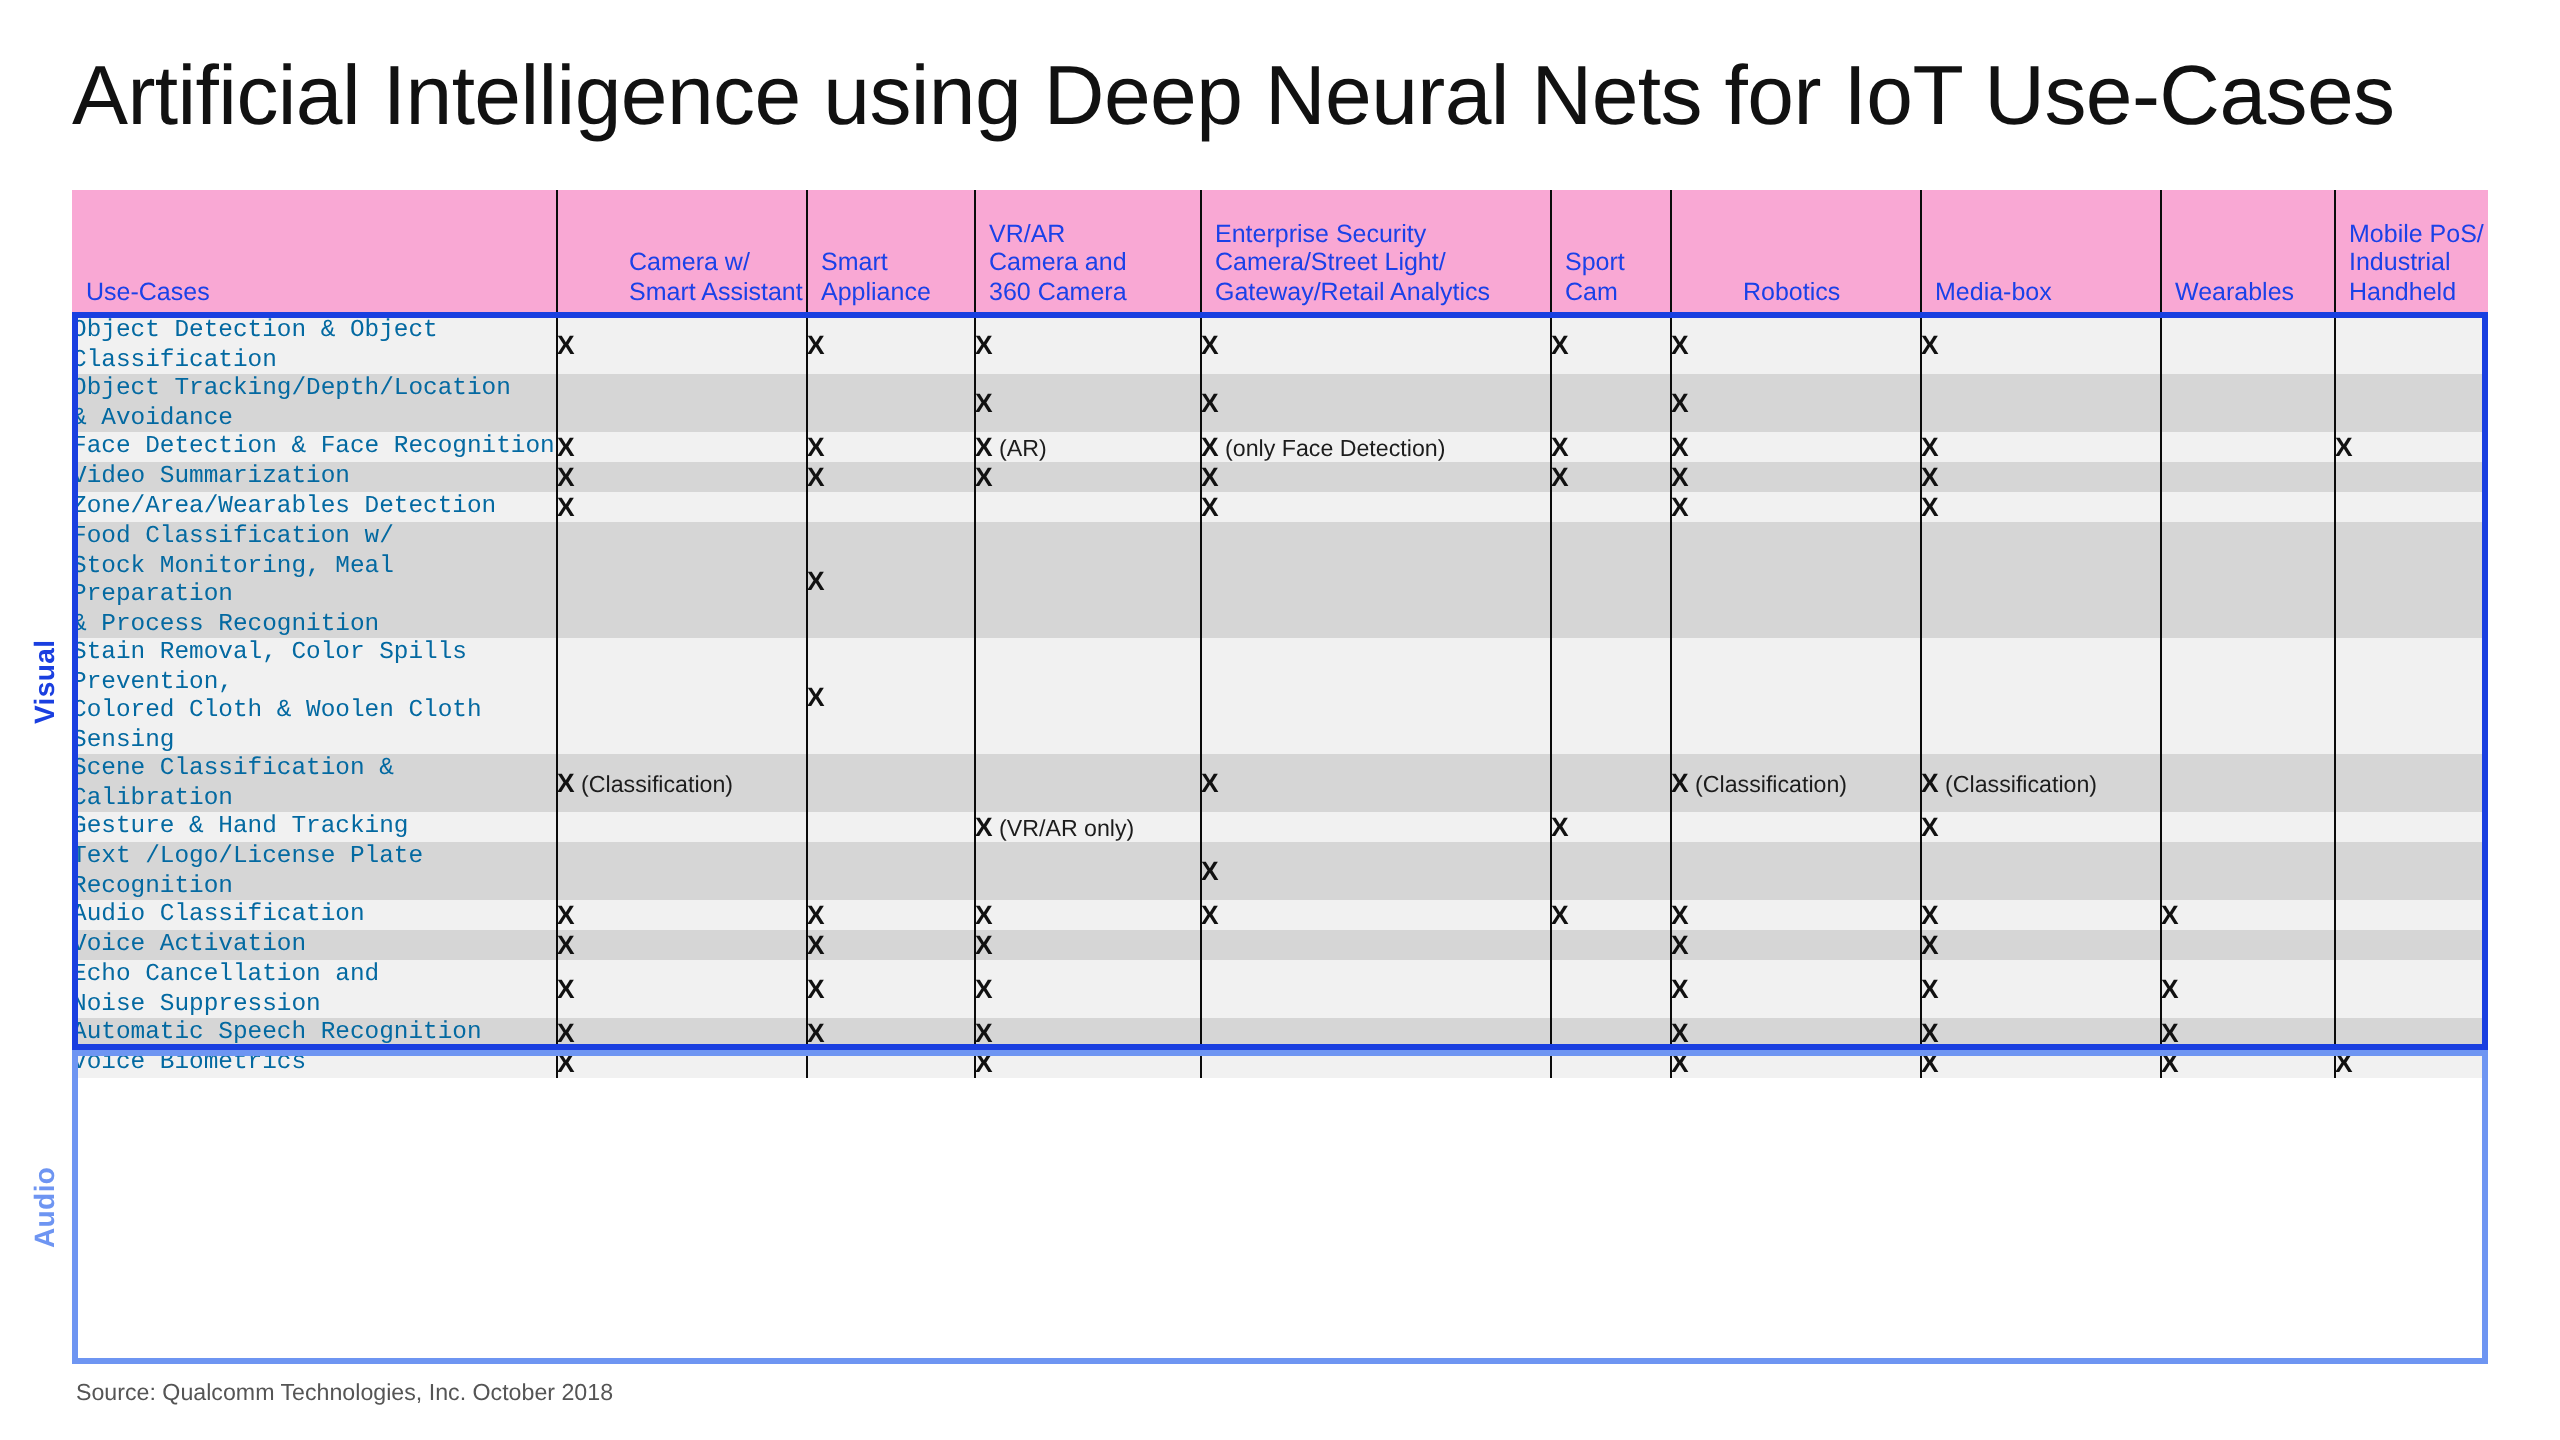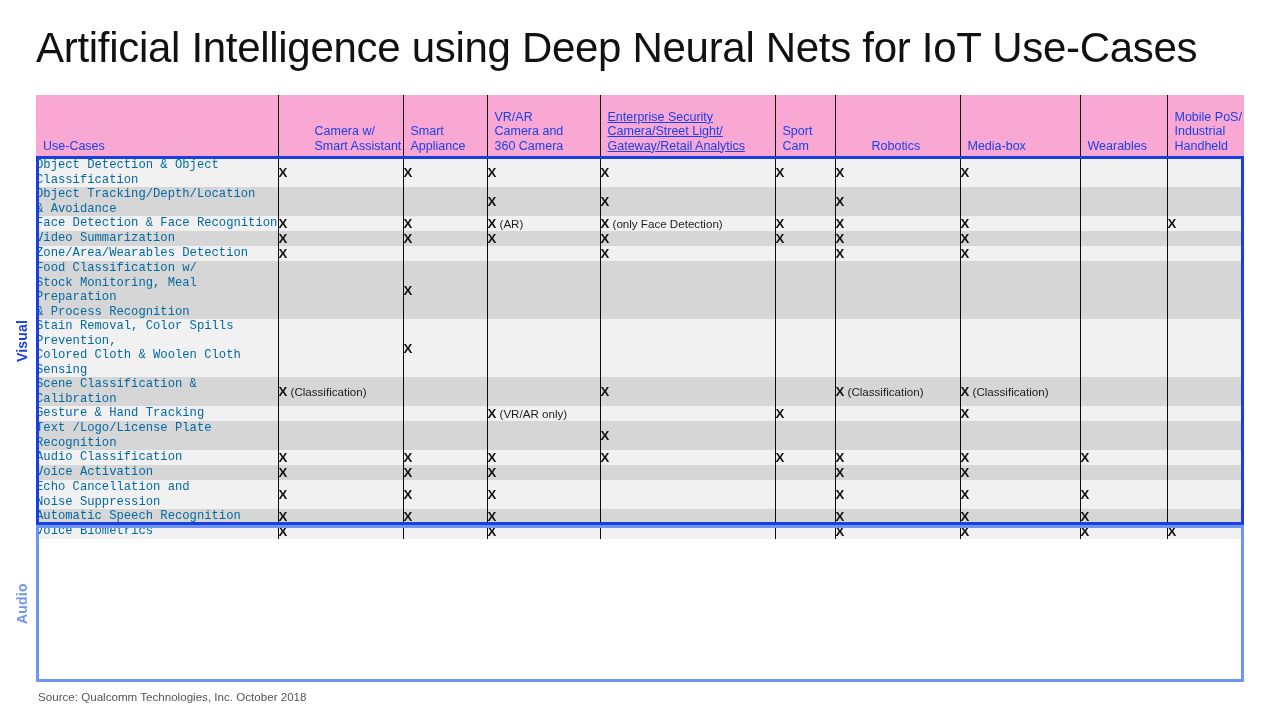--- a/index.html
+++ b/index.html
@@ -151,21 +151,21 @@
       <thead>
         <tr class="header-row">
             <th class="hdr-usecases" style="white-space: pre-line;">Use-Cases</th>
             <th style="white-space: pre-line; padding-left: 36px;">Camera w/
 Smart Assistant</th>
             <th style="white-space: pre-line;">Smart
 Appliance</th>
             <th style="white-space: pre-line;">VR/AR
 Camera and
 360 Camera</th>
-            <th style="white-space: pre-line; text-decoration: underline;">Enterprise Security
+            <th style="white-space: pre-line;">Enterprise Security
 Camera/Street Light/
 Gateway/Retail Analytics</th>
             <th style="white-space: pre-line;">Sport
 Cam</th>
             <th style="white-space: pre-line; padding-left: 36px;">Robotics</th>
             <th style="white-space: pre-line;">Media-box</th>
             <th style="white-space: pre-line;">Wearables</th>
             <th class="hdr-last" style="white-space: pre-line;">Mobile PoS/
 Industrial
 Handheld</th>

